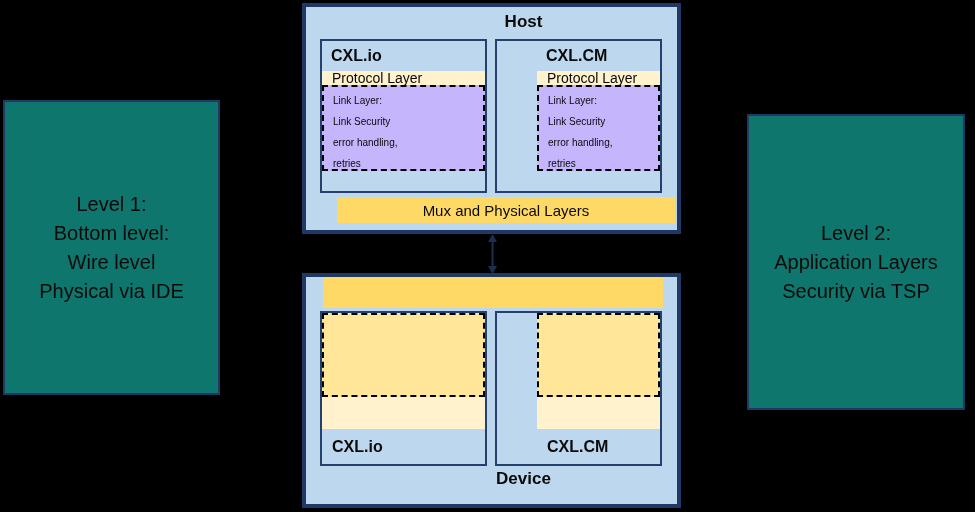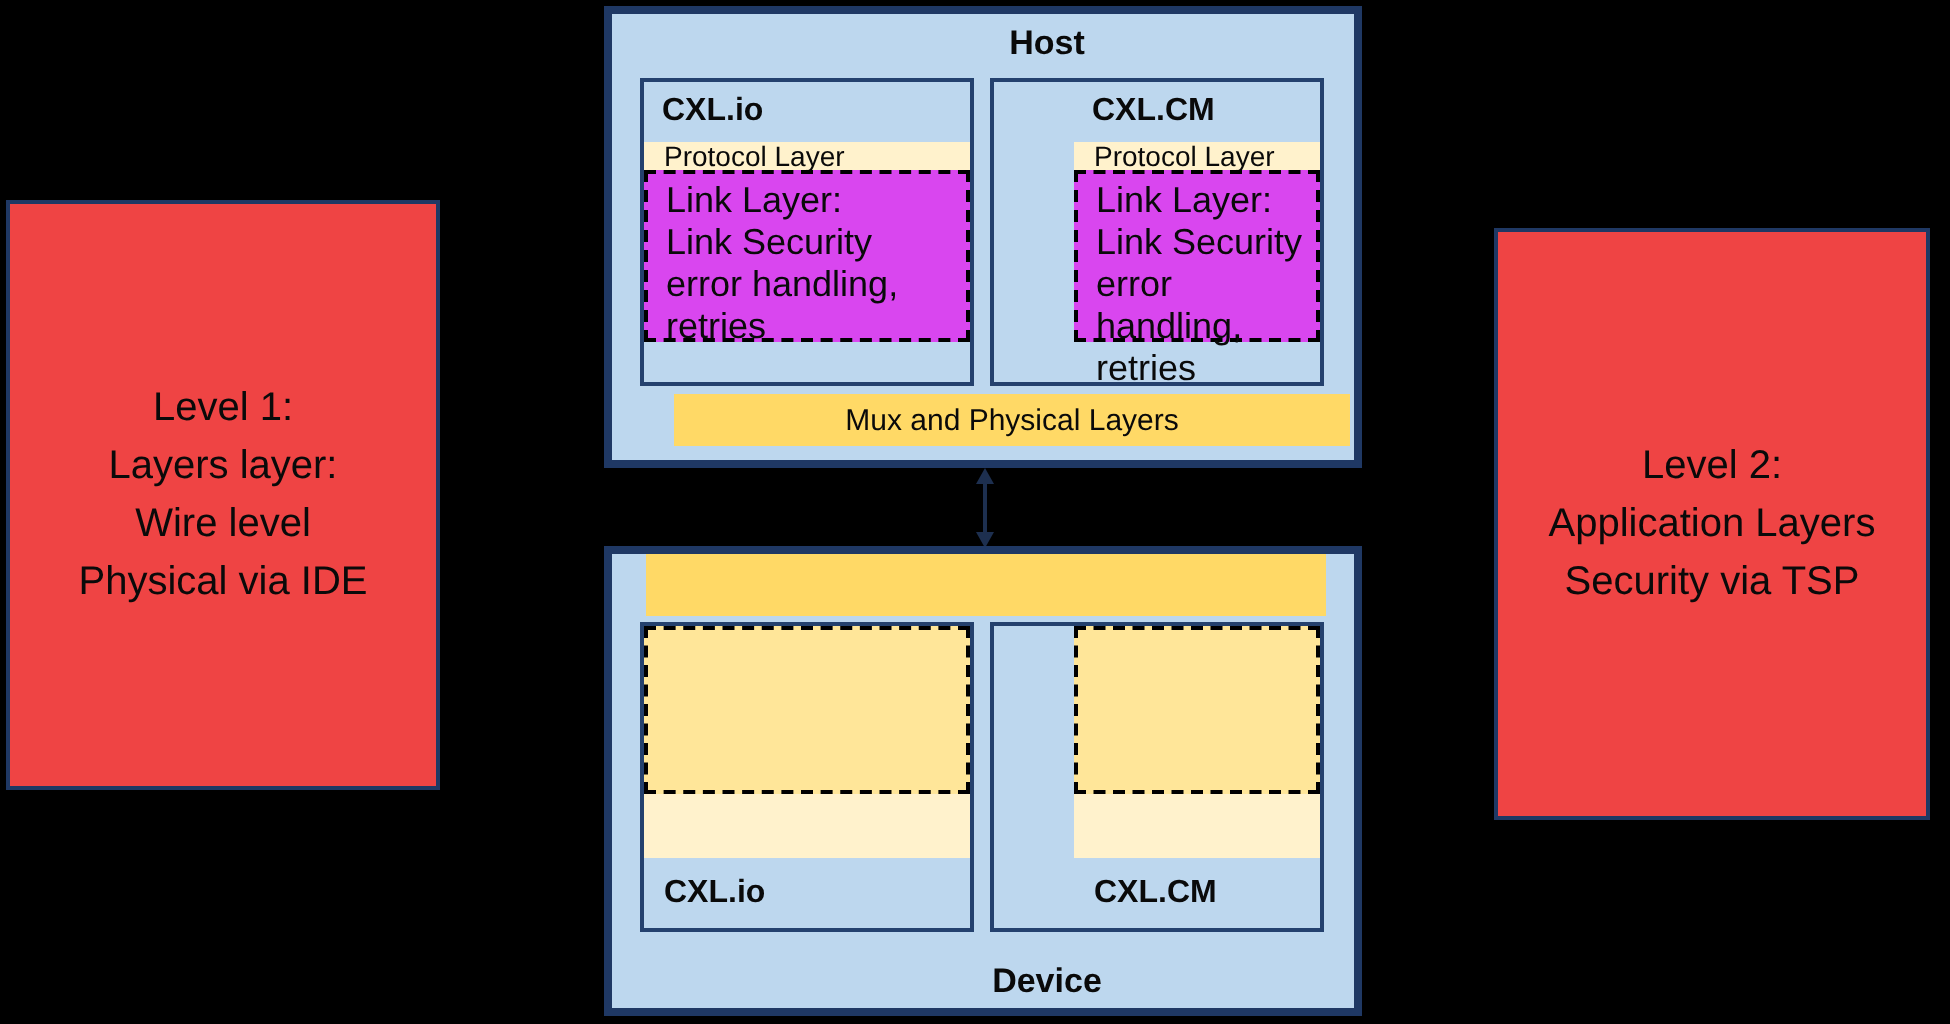--- a/index.html
+++ b/index.html
@@ -8,21 +8,21 @@
     width: 975px; height: 512px;
     background: #000000;
     font-family: "Liberation Sans", "DejaVu Sans", sans-serif;
     color: #0a0a0a;
     overflow: hidden;
   }
 
   
   .note {
     position: absolute;
-    background: #ef4444;
+    background: #0f766e;
     border: 2px solid #1f3864;
     display: flex; flex-direction: column;
     justify-content: center; align-items: center;
     text-align: center;
     font-size: 20px; line-height: 29px;
   }
   #left-note  { left: 3px;   top: 100px; width: 213px; height: 291px; }
   #right-note { left: 747px; top: 114px; width: 214px; height: 292px; }
 
   
@@ -33,21 +33,21 @@
     border: 4px solid #1f3864;
   }
   #host-block   { top: 3px;   height: 223px; }
   #device-block { top: 273px; height: 227px; }
 
   .block-title {
     position: absolute; left: 0; width: 100%;
     text-align: center; font-weight: bold; font-size: 17px; padding-left: 32px;
   }
   #host-title   { top: 5px; }
-  #device-title { bottom: 3px; margin-top: 34px; }
+  #device-title { bottom: 15px; margin-top: 34px; }
 
   .col {
     position: absolute; width: 167px;
     box-sizing: border-box;
     border: 2px solid #24416e;
     background: #bdd7ee;
     display: flex; flex-direction: column;
   }
   .host-col   { top: 32px; height: 154px; }
   .device-col { top: 34px; height: 155px; }
@@ -64,24 +64,24 @@
     height: 14px; flex: 0 0 auto;
     background: #fff2cc;
     display: flex; align-items: center;
     padding-left: 10px;
     font-size: 14px;
   }
   .col-link {
     flex: 0 0 auto;
     height: 86px;
     box-sizing: border-box;
-    background: #d946ef;
+    background: #c4b5fd;
     border: 2px dashed #000000;
     padding: 3px 0 0 9px;
-    font-size: 18px; line-height: 21px;
+    font-size: 10px; line-height: 21px;
   }
   
   .col-link-dev {
     flex: 0 0 auto;
     height: 84px;
     box-sizing: border-box;
     background: #ffe699;
     border: 2px dashed #000000;
   }
   .col-protocol-dev { flex: 0 0 auto; height: 32px; background: #fff2cc; }
@@ -103,21 +103,21 @@
 
   #arrow { position: absolute; left: 485px; top: 234px; }
 </style>
 </head>
 <body>
 
 <div id="canvas">
 
   <div class="note" id="left-note">
     <div>Level 1:</div>
-    <div>Layers layer:</div>
+    <div>Bottom level:</div>
     <div>Wire level</div>
     <div>Physical via IDE</div>
   </div>
 
   <div class="note" id="right-note">
     <div>Level 2:</div>
     <div>Application Layers</div>
     <div>Security via TSP</div>
   </div>
 

